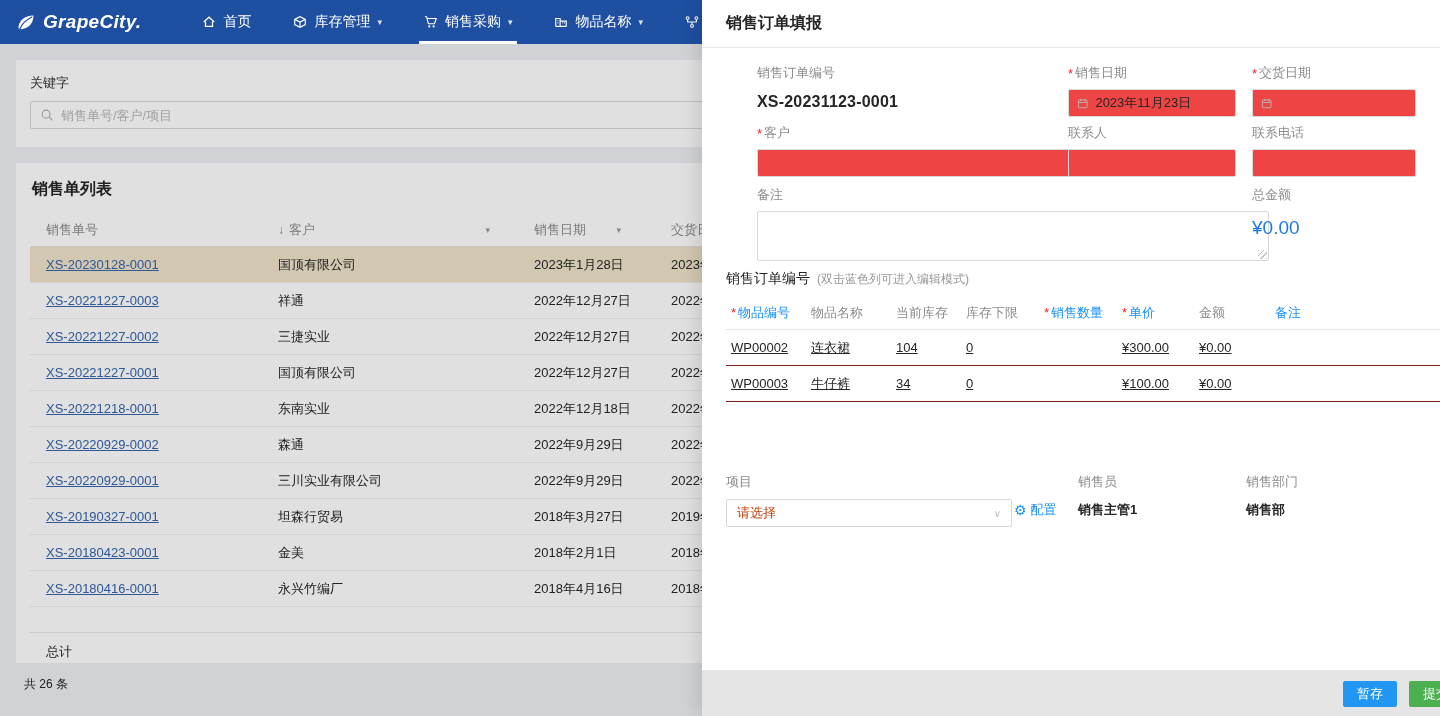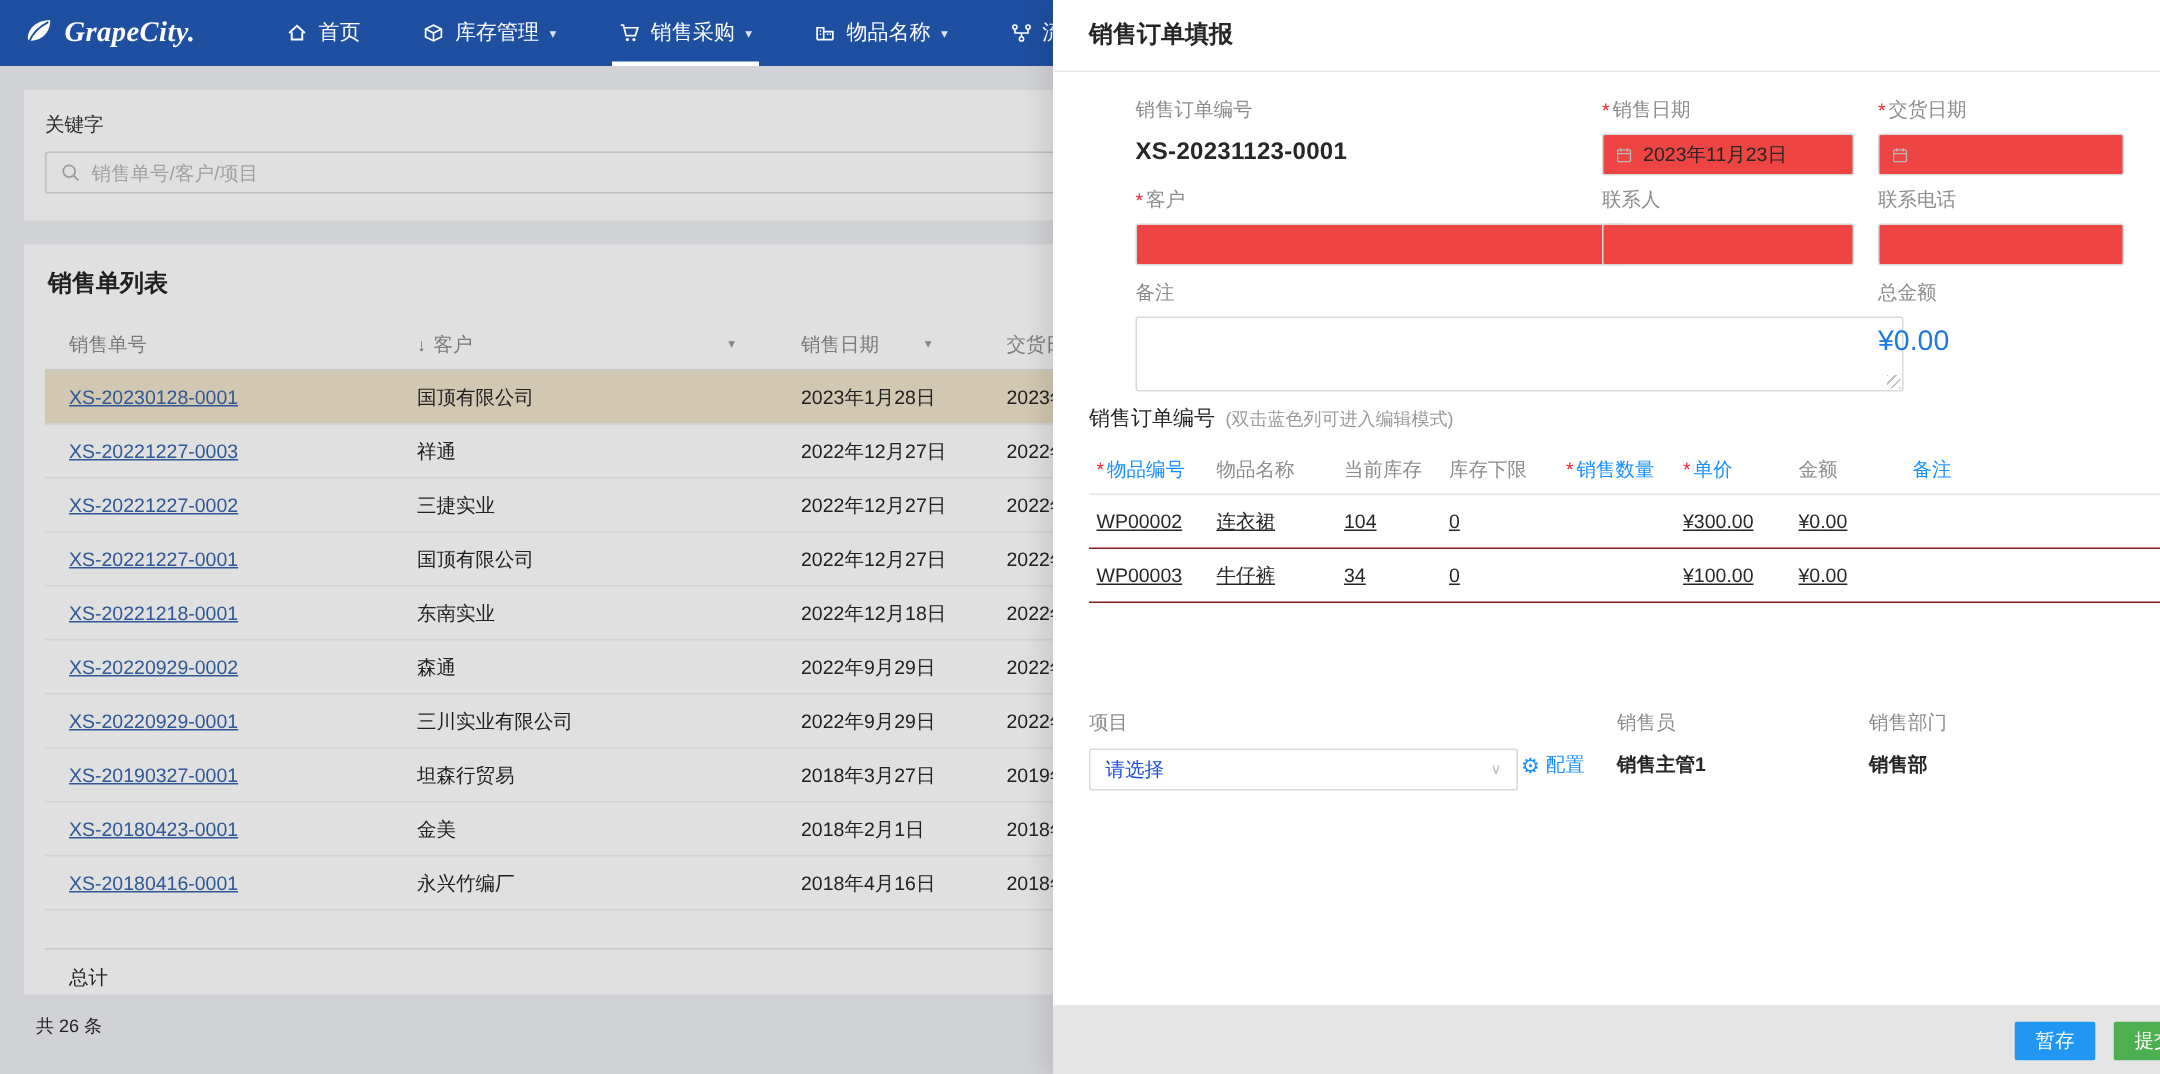--- a/index.html
+++ b/index.html
@@ -5,22 +5,22 @@
   * { margin:0; padding:0; box-sizing:border-box; }
   html,body { width:1440px; height:716px; }
   body {
     font-family:"Liberation Sans","DejaVu Sans",sans-serif;
     background:#eef0f3; position:relative; overflow:hidden; color:#333;
   }
 
   
   .topnav { position:absolute; top:0; left:0; width:1440px; height:44px; background:#1e4fa0;
             display:flex; align-items:center; z-index:3; }
-  .logo { display:flex; align-items:flex-start; gap:7px; margin-left:16px; color:#fff;
-          font-size:19px; font-weight:bold; font-style:italic; letter-spacing:.3px;font-family:Liberation Serif, serif; }
+  .logo { display:flex; align-items:flex-end; gap:7px; margin-left:16px; color:#fff;
+          font-size:19px; font-weight:bold; font-style:italic; letter-spacing:.3px; }
   .nav-items { display:flex; margin-left:40px; height:100%; }
   .nav-item { display:flex; align-items:center; gap:7px; padding:0 21px; color:#fff;
               font-size:14px; cursor:pointer; position:relative; white-space:nowrap; }
   .nav-item .caret { font-size:9px; opacity:.85; }
   .nav-item.active::after { content:""; position:absolute; left:16px; right:16px; bottom:0;
                             height:3px; background:#fff; }
   .nav-item svg { flex:0 0 auto; }
 
   
   .list-page { position:absolute; top:44px; left:0; width:1440px; padding:16px; z-index:1; }
@@ -90,21 +90,21 @@
   .ithead { height:34px; border-bottom:1px solid #e6e6e6; font-size:13px; color:#8c8c8c; }
   .ith { display:flex; align-items:center; }
   .ith.blue { color:#1890ff; }
   .itr { height:36px; border-bottom:1px solid #7f1d1d; font-size:13px; color:#262626;text-decoration:underline; }
   .itd.delete { color:#f5222d; text-align:right; cursor:pointer; text-decoration:none; }
 
   .proj { position:absolute; top:473px; left:24px; width:286px; }
   .select { height:28px; border:1px solid #d9d9d9; border-radius:2px; display:flex;
             align-items:center; justify-content:space-between; padding:0 10px; margin-top:8px;
             background:#fff; cursor:pointer; }
-  .select .ph { font-size:13px; color:#1d4ed8; }
+  .select .ph { font-size:13px; color:#c2410c; }
   .sel-caret { color:#bfbfbf; font-size:10px; }
   .config-link { position:absolute; top:501px; left:312px; color:#1890ff; font-size:13px;
                  display:flex; align-items:center; gap:4px; text-decoration:none; cursor:pointer; }
   .gear { font-size:14px; font-style:normal; }
   .sp-block { position:absolute; top:473px; left:376px; }
   .dept-block { position:absolute; top:473px; left:544px; }
   .fvalue { font-size:13px; color:#262626; font-weight:bold; margin-top:10px; }
 
   .drawer-footer { position:absolute; left:0; right:0; bottom:0; height:46px;
                    border-top:1px solid #e8e8e8; display:flex; align-items:center;

